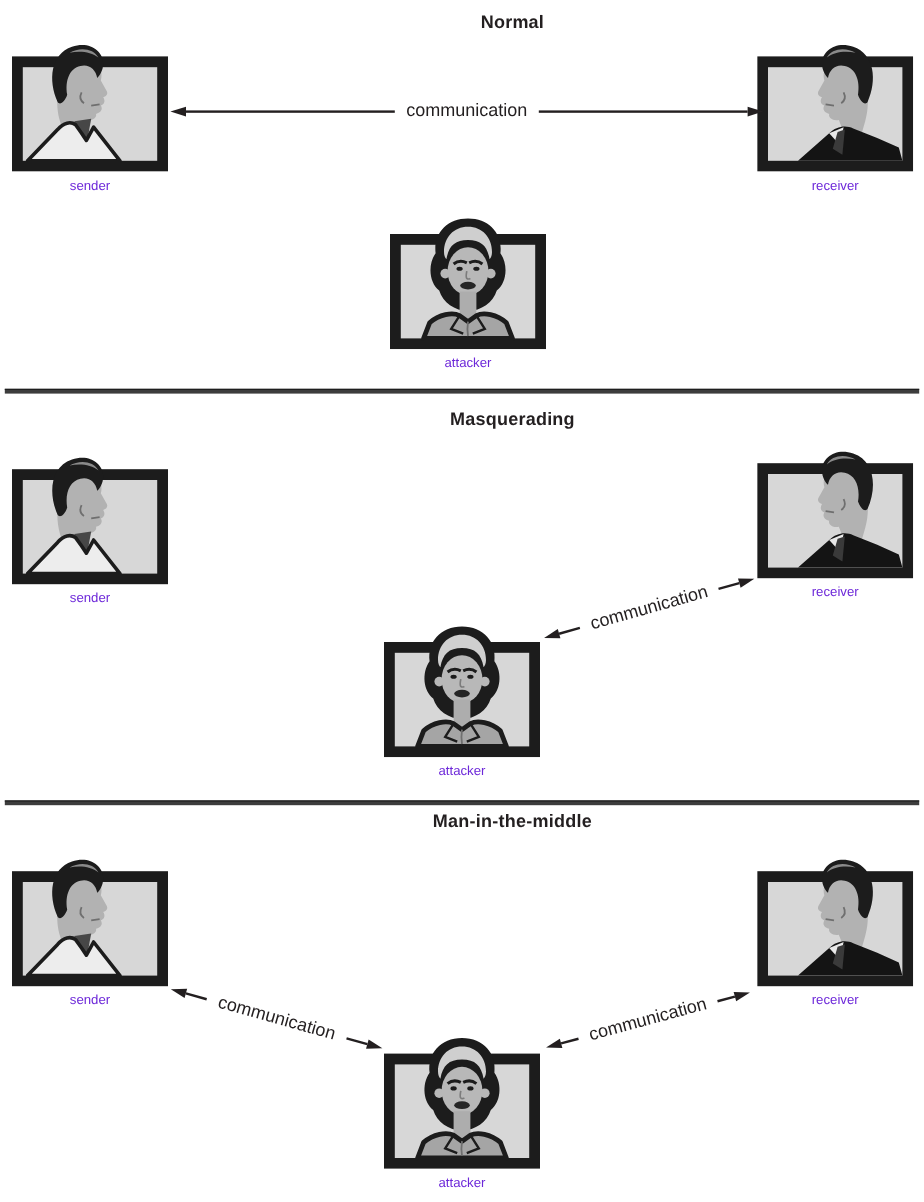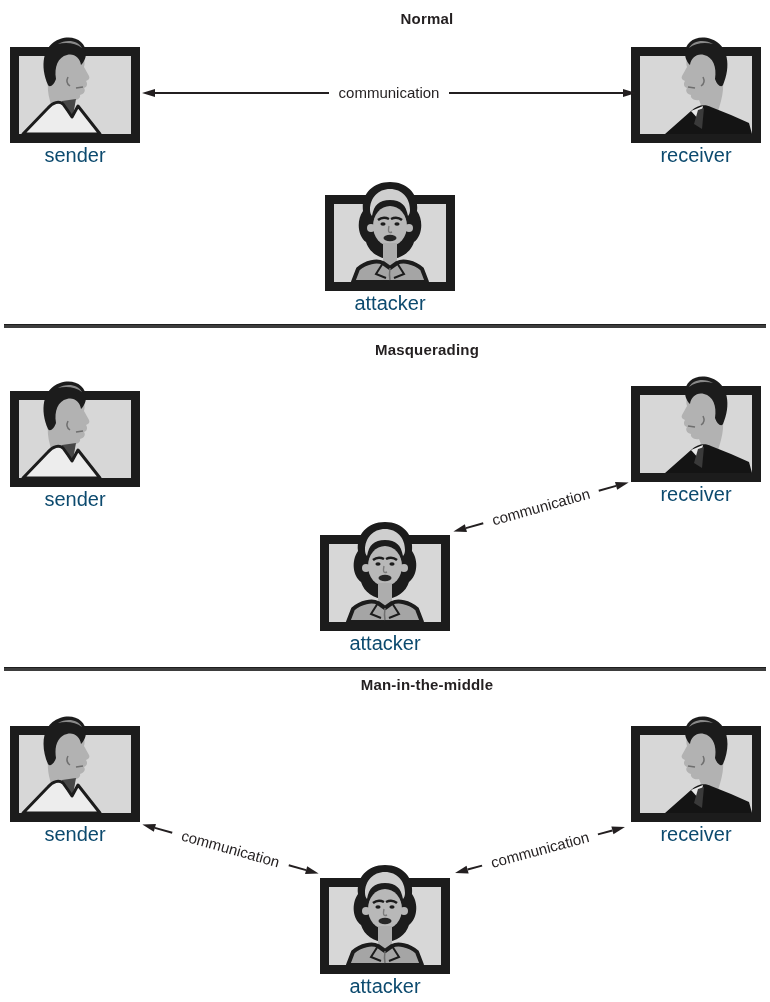--- a/index.html
+++ b/index.html
@@ -9,21 +9,21 @@
     overflow:hidden;
   }
   .abs{position:absolute;}
   .sec-title{
     left:0;width:770px;text-align:center;
     font-size:15px;font-weight:bold;color:#231f20;letter-spacing:.2px;padding-left:42px;
   }
   .portrait{position:absolute;width:130px;height:112px;}
   .actor-label{
     position:absolute;width:130px;text-align:center;
-    font-size:20px;color:#0c4a6e;line-height:16px;
+    font-size:11px;color:#6d28d9;line-height:16px;
   }
   .divider{
     position:absolute;left:4px;width:762px;height:3px;
     background:#3d3d3d;border-top:1px solid #1e1e1e;
   }
   .arrow{position:absolute;display:flex;align-items:center;height:18px;}
   .shaft{flex:1;height:2px;background:#231f20;min-width:8px;}
   .ah{width:0;height:0;border-top:4.5px solid transparent;border-bottom:4.5px solid transparent;flex:none;}
   .ah-l{border-right:13px solid #231f20;}
   .ah-r{border-left:13px solid #231f20;}

